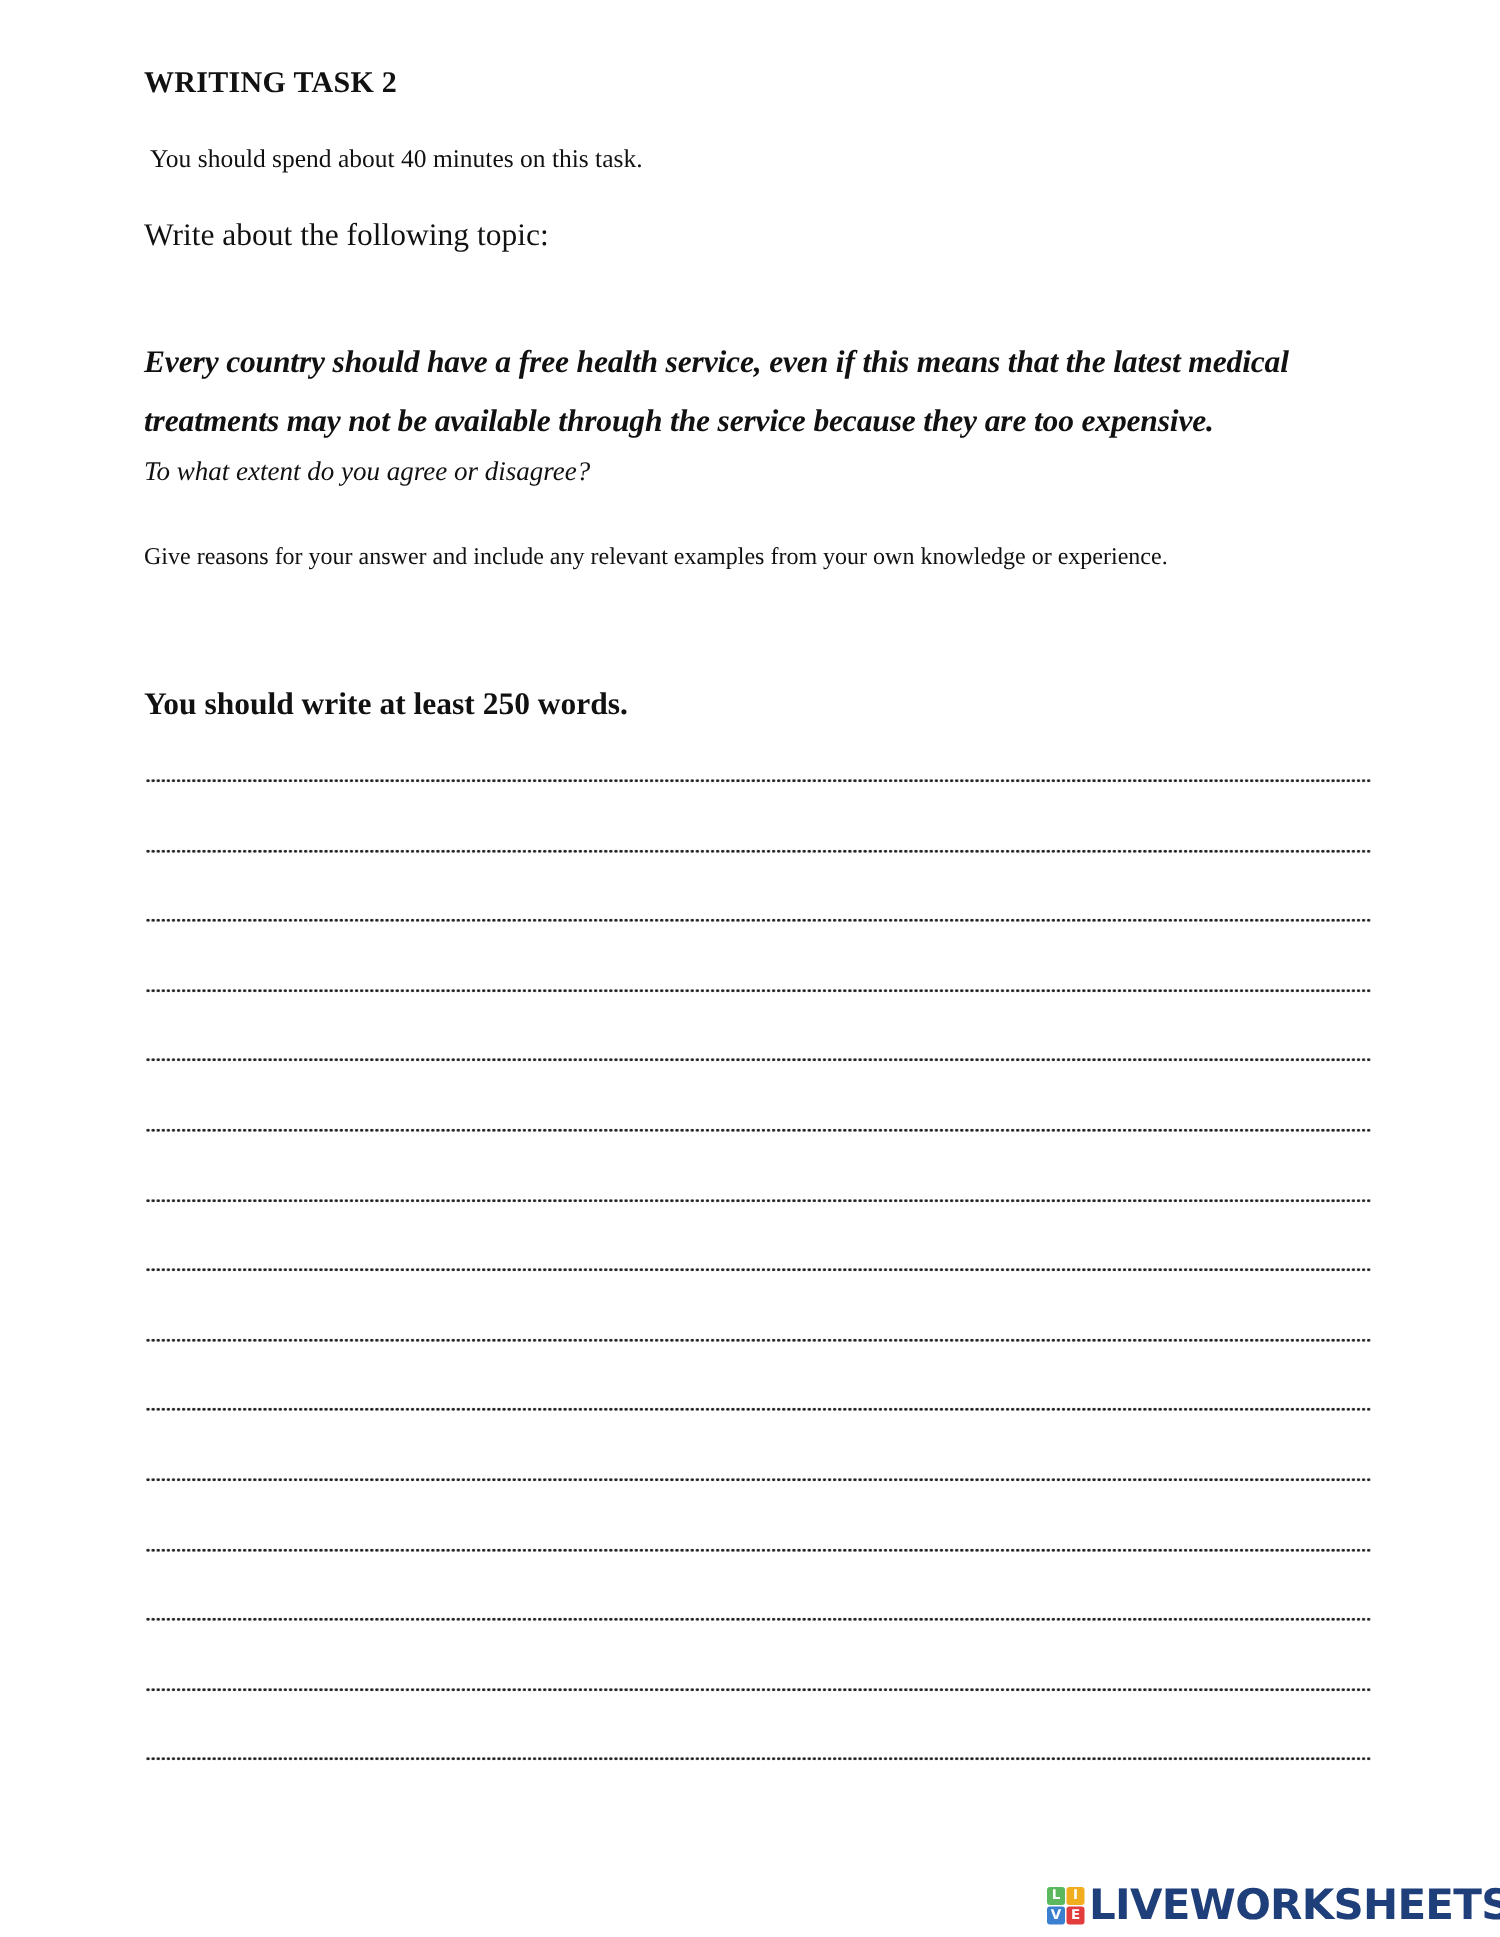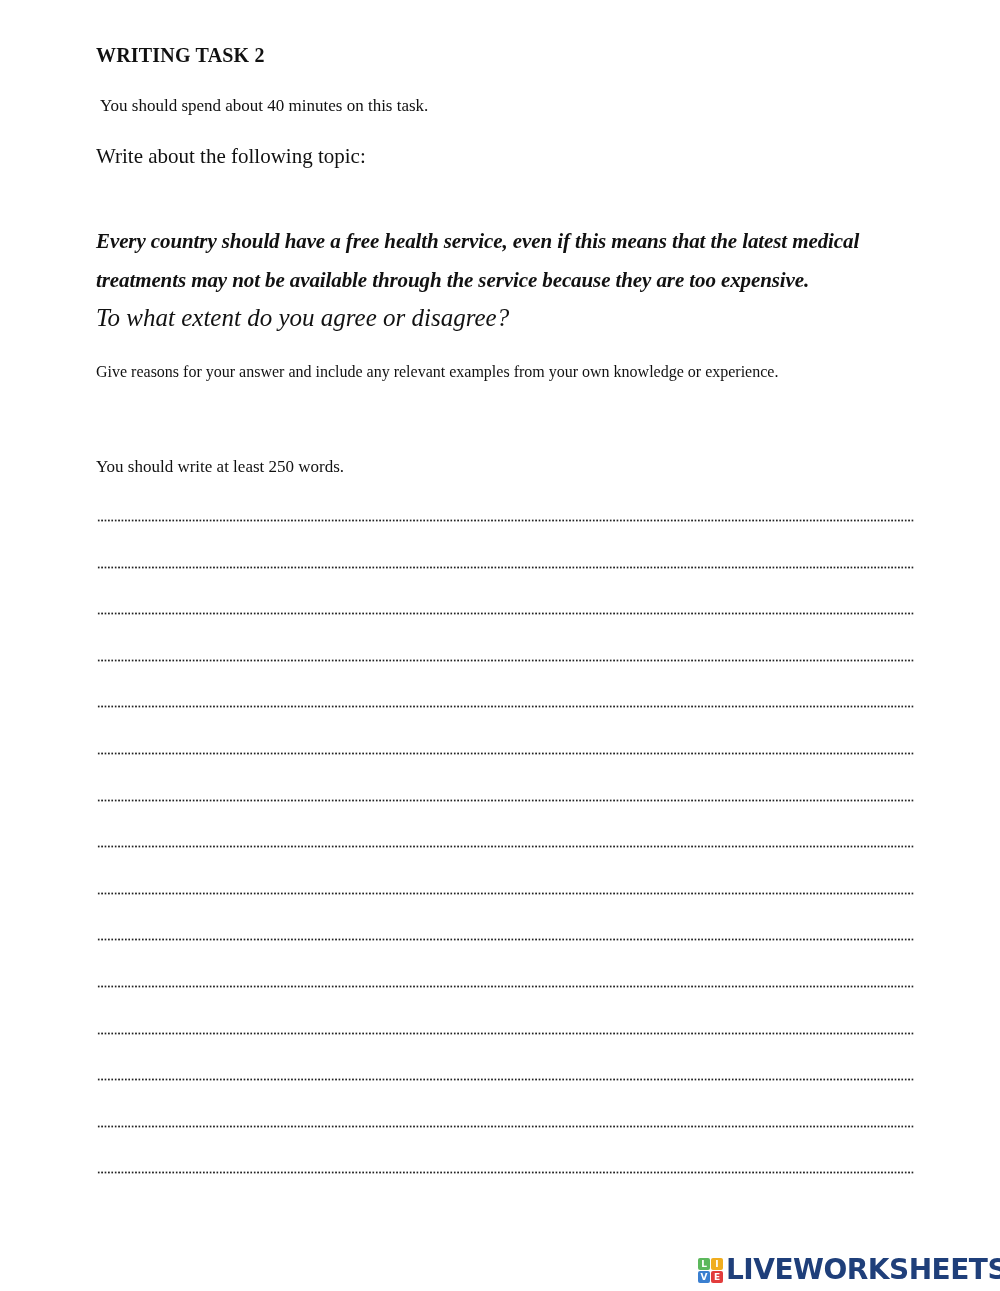--- a/index.html
+++ b/index.html
@@ -8,26 +8,26 @@
       font-family: "Liberation Serif", "DejaVu Serif", serif; color: #111;
     }
     .abs { position: absolute; white-space: nowrap; }
     .title { left: 96px; top: 44px; font-size: 20px; font-weight: bold; letter-spacing: 0.2px; }
     .p1 { left: 100px; top: 96px; font-size: 17px; }
     .p2 { left: 96px; top: 144px; font-size: 21px; }
     .prompt {
       left: 96px; top: 212px; width: 845px; font-size: 21px; font-weight: bold; font-style: italic;
       line-height: 39px; white-space: normal; letter-spacing: -0.1px; margin-top: 10px;
     }
-    .q { left: 96px; top: 304px; font-size: 25px; font-style: italic; }
+    .q { left: 96px; top: 304px; font-size: 18px; font-style: italic; }
     .give {
       left: 96px; top: 352px; width: 842px; font-size: 16px; line-height: 40px;
       white-space: normal; text-align: justify; text-align-last: left;
     }
-    .count { left: 96px; top: 457px; font-size: 17px; font-weight: normal; }
+    .count { left: 96px; top: 457px; font-size: 21px; font-weight: bold; }
     .lines { position: absolute; left: 97px; top: 0; width: 817px; }
     .dotline {
       position: absolute; left: 0; width: 817px; height: 3px;
       background-image: radial-gradient(circle, #222 0.9px, transparent 1.2px);
       background-size: 3.4px 3px; background-repeat: repeat-x;
       cursor: text;
     }
     .logo { position: absolute; left: 698px; top: 1256px; display: flex; align-items: center; }
     .blocks { display: grid; grid-template-columns: 12px 12px; grid-template-rows: 12px 12px; gap: 1px; margin-right: 3px; }
     .blk {

